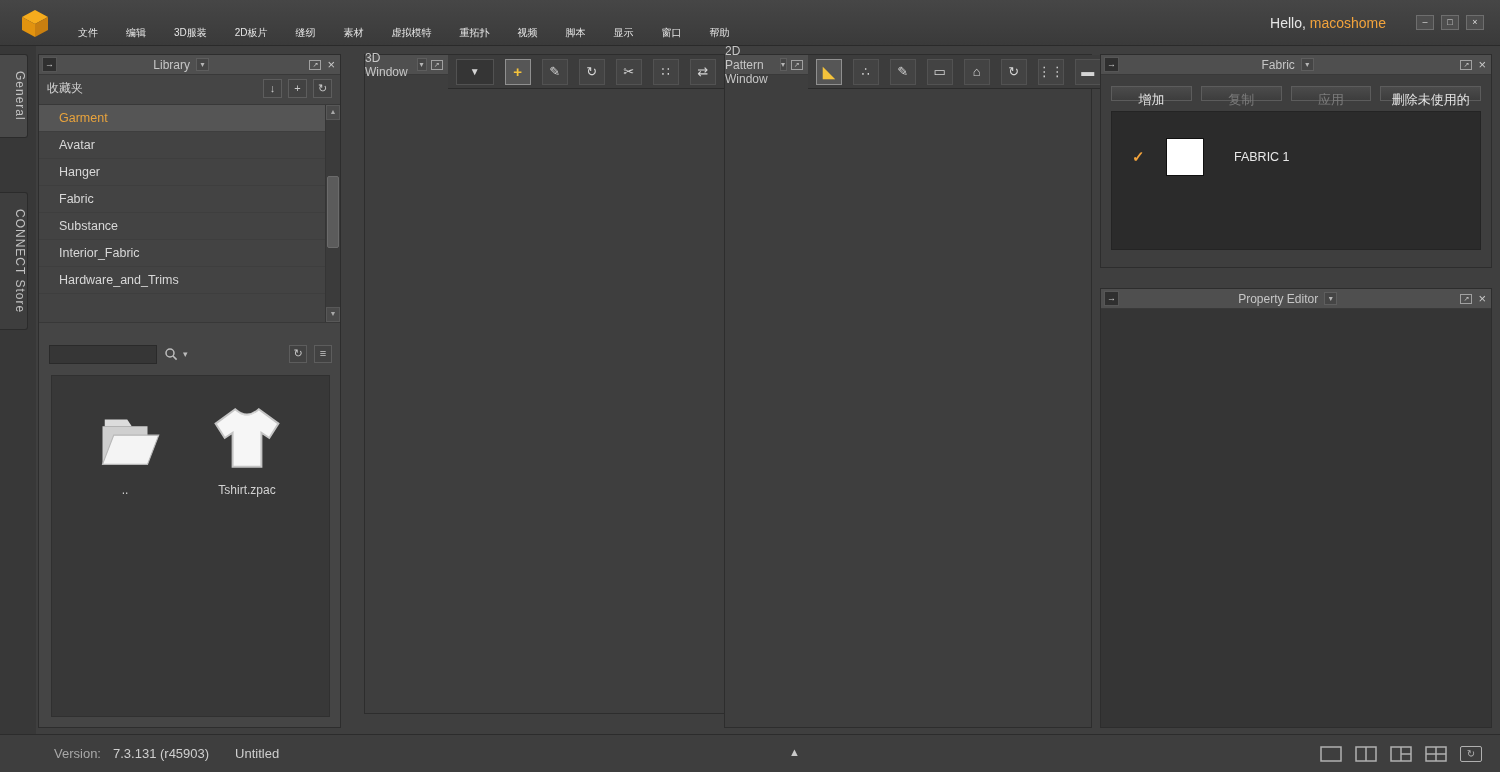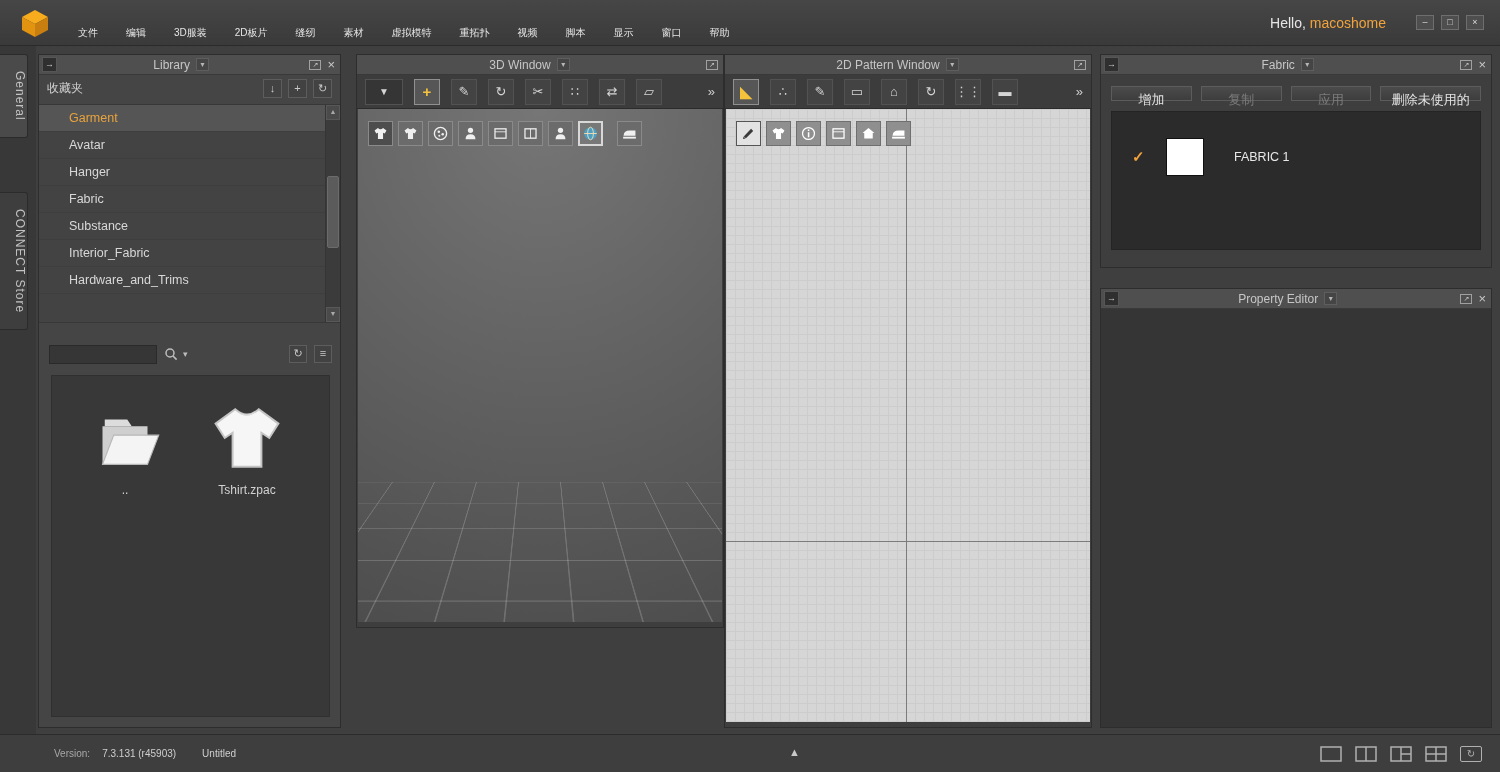--- a/index.html
+++ b/index.html
@@ -46,21 +46,21 @@
 
   
   #library-panel{left:38px;top:54px;width:303px;height:674px;}
   .fav-bar{display:flex;align-items:center;height:26px;padding:2px 8px;}
   .fav-label{font-size:12px;color:#d2d2d2;flex:1;}
   .fav-btn{width:19px;height:19px;border:1px solid #5d5d5d;background:#424242;color:#c9c9c9;
            font-size:11px;line-height:16px;text-align:center;margin-left:6px;}
   .lib-list{height:219px;margin-top:3px;display:flex;background:#434343;
             border-top:1px solid #383838;border-bottom:1px solid #383838;}
   .lib-rows{flex:1;overflow:hidden;}
-  .lib-row{height:27px;line-height:27px;padding-left:30px;font-size:12.5px;color:#d8d8d8;
+  .lib-row{height:27px;line-height:27px;padding-left:20px;font-size:12.5px;color:#d8d8d8;
            border-bottom:1px solid #3e3e3e;white-space:nowrap;}
   .lib-row.selected{background:#555;color:#e8a33d;}
   .scrollbar{width:15px;background:#3b3b3b;display:flex;flex-direction:column;border-left:1px solid #353535;}
   .scroll-btn{height:15px;background:#4a4a4a;border:1px solid #585858;color:#a9a9a9;
               font-size:7px;line-height:12px;text-align:center;}
   .scroll-track{flex:1;position:relative;}
   .scroll-thumb{position:absolute;left:1px;right:1px;top:30%;height:72px;background:#5b5b5b;
                 border:1px solid #6b6b6b;border-radius:2px;}
   .search-row{display:flex;align-items:center;margin:20px 8px 0 10px;height:22px;}
   .search-input{width:108px;height:19px;background:#363636;border:1px solid #2a2a2a;color:#ddd;
@@ -70,22 +70,22 @@
   .flex-spacer{flex:1;}
   .mini-btn{width:18px;height:18px;border:1px solid #5d5d5d;background:#424242;color:#c9c9c9;
             font-size:11px;line-height:15px;text-align:center;margin-left:7px;}
   .file-area{margin:10px 10px 0 12px;height:342px;background:#383838;border:1px solid #303030;
              display:flex;flex-wrap:wrap;align-content:flex-start;padding:16px 0 0 12px;}
   .file-item{width:122px;height:138px;display:flex;flex-direction:column;align-items:center;}
   .file-thumb{width:84px;height:84px;display:flex;align-items:flex-end;justify-content:center;}
   .file-label{margin-top:7px;font-size:12px;color:#d2d2d2;}
 
   
-  #panel3d{left:356px;top:54px;width:368px;height:574px;display:flex;flex-direction:column;background:#3e3e3e;}
-  #panel2d{left:724px;top:54px;width:368px;height:674px;display:flex;flex-direction:column;background:#3e3e3e;}
+  #panel3d{left:364px;top:54px;width:368px;height:660px;display:flex;background:#3e3e3e;}
+  #panel2d{left:724px;top:54px;width:368px;height:674px;display:flex;flex-direction:row;background:#3e3e3e;}
   .toolbar{display:flex;align-items:center;gap:11px;padding:0 8px;height:34px;background:#3c3c3c;
            border-bottom:1px solid #2b2b2b;flex:0 0 auto;}
   .tool{width:26px;height:26px;background:#434343;border:1px solid #525252;color:#d5d5d5;
         font-size:13px;display:flex;align-items:center;justify-content:center;}
   .tool.wide{width:38px;background:#353535;font-size:10px;}
   .tool.selected{background:#565656;border-color:#909090;}
   .tool .accent{color:#f5c33b;font-weight:bold;font-size:15px;}
   .tool-overflow{margin-left:auto;color:#cfcfcf;font-size:13px;}
   .viewport3d{position:relative;flex:1;margin:0 1px 5px 1px;overflow:hidden;
     background:radial-gradient(140% 110% at 50% 0%,#767676 0%,#636363 45%,#4c4c4c 100%);}
@@ -129,21 +129,21 @@
   .fab-swatch{width:38px;height:38px;background:#ffffff;border:1px solid #101010;}
   .fab-name{margin-left:30px;font-size:12.5px;color:#e8e8e8;}
 
   
   #property-panel{left:1100px;top:288px;width:392px;height:440px;background:#3e3e3e;}
   .prop-content{position:absolute;left:0;right:0;top:20px;bottom:0;background:#353535;}
 
   
   #statusbar{position:absolute;left:0;top:734px;width:1500px;height:38px;background:#3e3e3e;
              border-top:1px solid #2c2c2c;display:flex;align-items:center;}
-  .sb-left{margin-left:54px;font-size:10px;color:#a8a8a8;display:flex;align-items:center;}
+  .sb-left{margin-left:54px;font-size:13px;color:#a8a8a8;display:flex;align-items:center;}
   .sb-version-value{color:#cfcfcf;margin-left:12px;}
   .sb-file{color:#cfcfcf;margin-left:26px;}
   .sb-expand{position:absolute;left:789px;top:11px;color:#c9c9c9;font-size:11px;}
   .sb-icons{margin-left:auto;margin-right:18px;display:flex;gap:13px;align-items:center;}
   .sb-reset{width:22px;height:16px;border:1.5px solid #b0b0b0;color:#b0b0b0;font-size:10px;
             line-height:13px;text-align:center;border-radius:2px;}
 </style>
 </head>
 <body>
 

